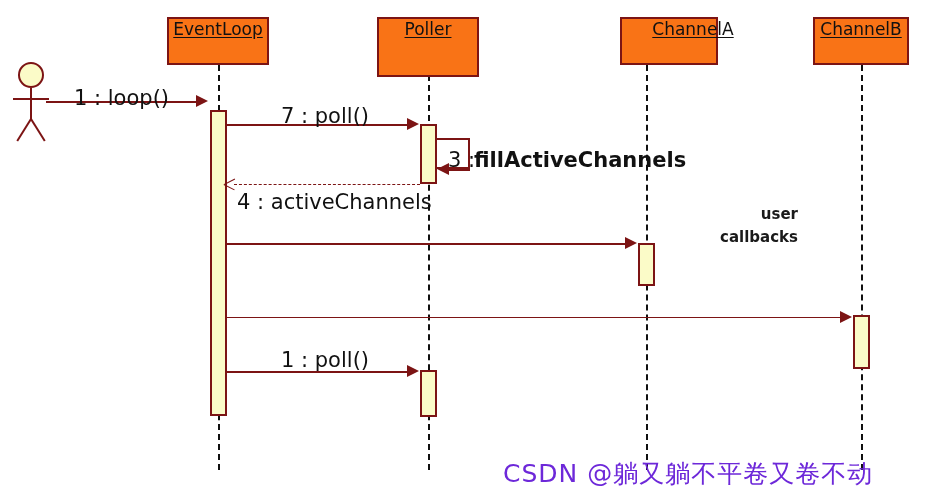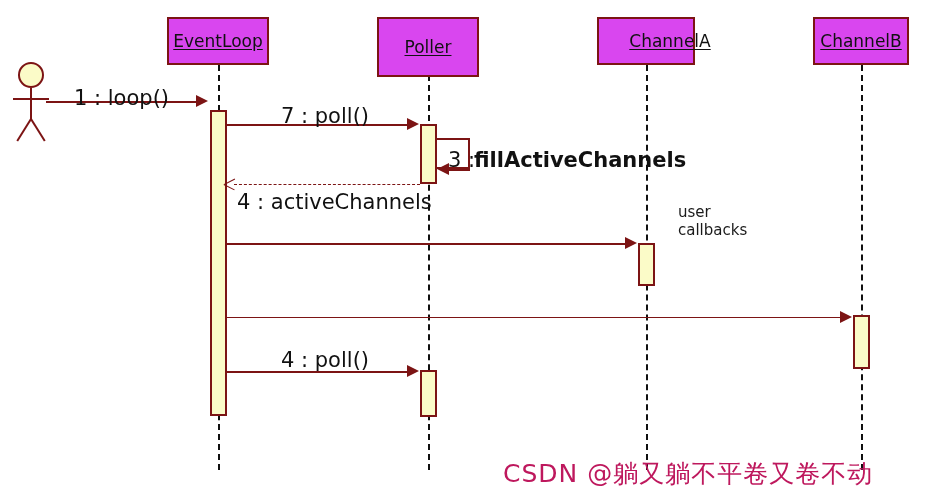--- a/index.html
+++ b/index.html
@@ -15,24 +15,23 @@
     width: 929px;
     height: 492px;
     background: #ffffff;
     overflow: hidden;
   }
 
   
   .participant {
     position: absolute;
     box-sizing: border-box;
-    background: #d946ef;
+    background: #f97316;
     border: 2px solid #7C1414;
     display: flex;
-    align-items: center;
     justify-content: center;
   }
   .participant .pname {
     font-size: 17px;
     color: #111111;
     text-decoration: underline;
     text-underline-offset: 2px;
     white-space: nowrap;
     letter-spacing: 0px;
   }
@@ -146,32 +145,32 @@
     height: 26px;
     border-left: 2px solid #7C1414;
   }
   .actor-leg.left  { left: 24px; transform-origin: top center; transform: rotate(32deg); }
   .actor-leg.right { left: 24px; transform-origin: top center; transform: rotate(-32deg); }
 
   
   .note {
     position: absolute;
     font-size: 15px;
-    font-weight: normal;
+    font-weight: bold;
     color: #1a1a1a;
-    text-align: left;
-    line-height: 18px;
+    text-align: right;
+    line-height: 23px;
     white-space: pre-line;
   }
 
   
   .watermark {
     position: absolute;
     font-size: 25px;
-    color: #be185d;
+    color: #6d28d9;
     white-space: nowrap;
     letter-spacing: 1px;
   }
 </style>
 </head>
 <body>
 
 <div id="canvas">
 
   <div class="actor" style="left:6px; top:62px; width:50px; height:90px;">
@@ -188,21 +187,21 @@
   <div class="lifeline" style="left:861px; top:65px; height:405px;"></div>
 
   <div class="participant" style="left:167px; top:17px; width:102px; height:48px;">
     <span class="pname">EventLoop</span>
   </div>
 
   <div class="participant" style="left:377px; top:17px; width:102px; height:60px;">
     <span class="pname">Poller</span>
   </div>
 
-  <div class="participant" style="left:597px; top:17px; width:98px; height:48px;padding-left:48px;">
+  <div class="participant" style="left:620px; top:17px; width:98px; height:48px;padding-left:48px;">
     <span class="pname">ChannelA</span>
   </div>
 
   <div class="participant" style="left:813px; top:17px; width:96px; height:48px;">
     <span class="pname">ChannelB</span>
   </div>
 
   <div class="activation" style="left:210px; top:110px; width:17px; height:306px;"></div>
   <div class="activation" style="left:420px; top:124px; width:17px; height:60px;"></div>
   <div class="activation" style="left:638px; top:243px; width:17px; height:43px;"></div>
@@ -228,20 +227,20 @@
   <div class="msglabel" style="left:237px; top:190px;">4 : activeChannels</div>
 
   <div class="msgline" style="left:227px; top:243px; width:399px;"></div>
   <div class="arrowhead" style="left:625px; top:237px;"></div>
 
   <div class="msgline thin" style="left:227px; top:317px; width:614px;"></div>
   <div class="arrowhead" style="left:840px; top:311px;"></div>
 
   <div class="msgline" style="left:227px; top:371px; width:181px;"></div>
   <div class="arrowhead" style="left:407px; top:365px;"></div>
-  <div class="msglabel" style="left:281px; top:348px;">4 : poll()</div>
+  <div class="msglabel" style="left:281px; top:348px;">1 : poll()</div>
 
   <div class="note" style="left:678px; top:203px; width:120px;">user
 callbacks</div>
 
   <div class="watermark" style="left:503px; top:457px;">CSDN @躺又躺不平卷又卷不动</div>
 
 </div>
 
 </body></html>

